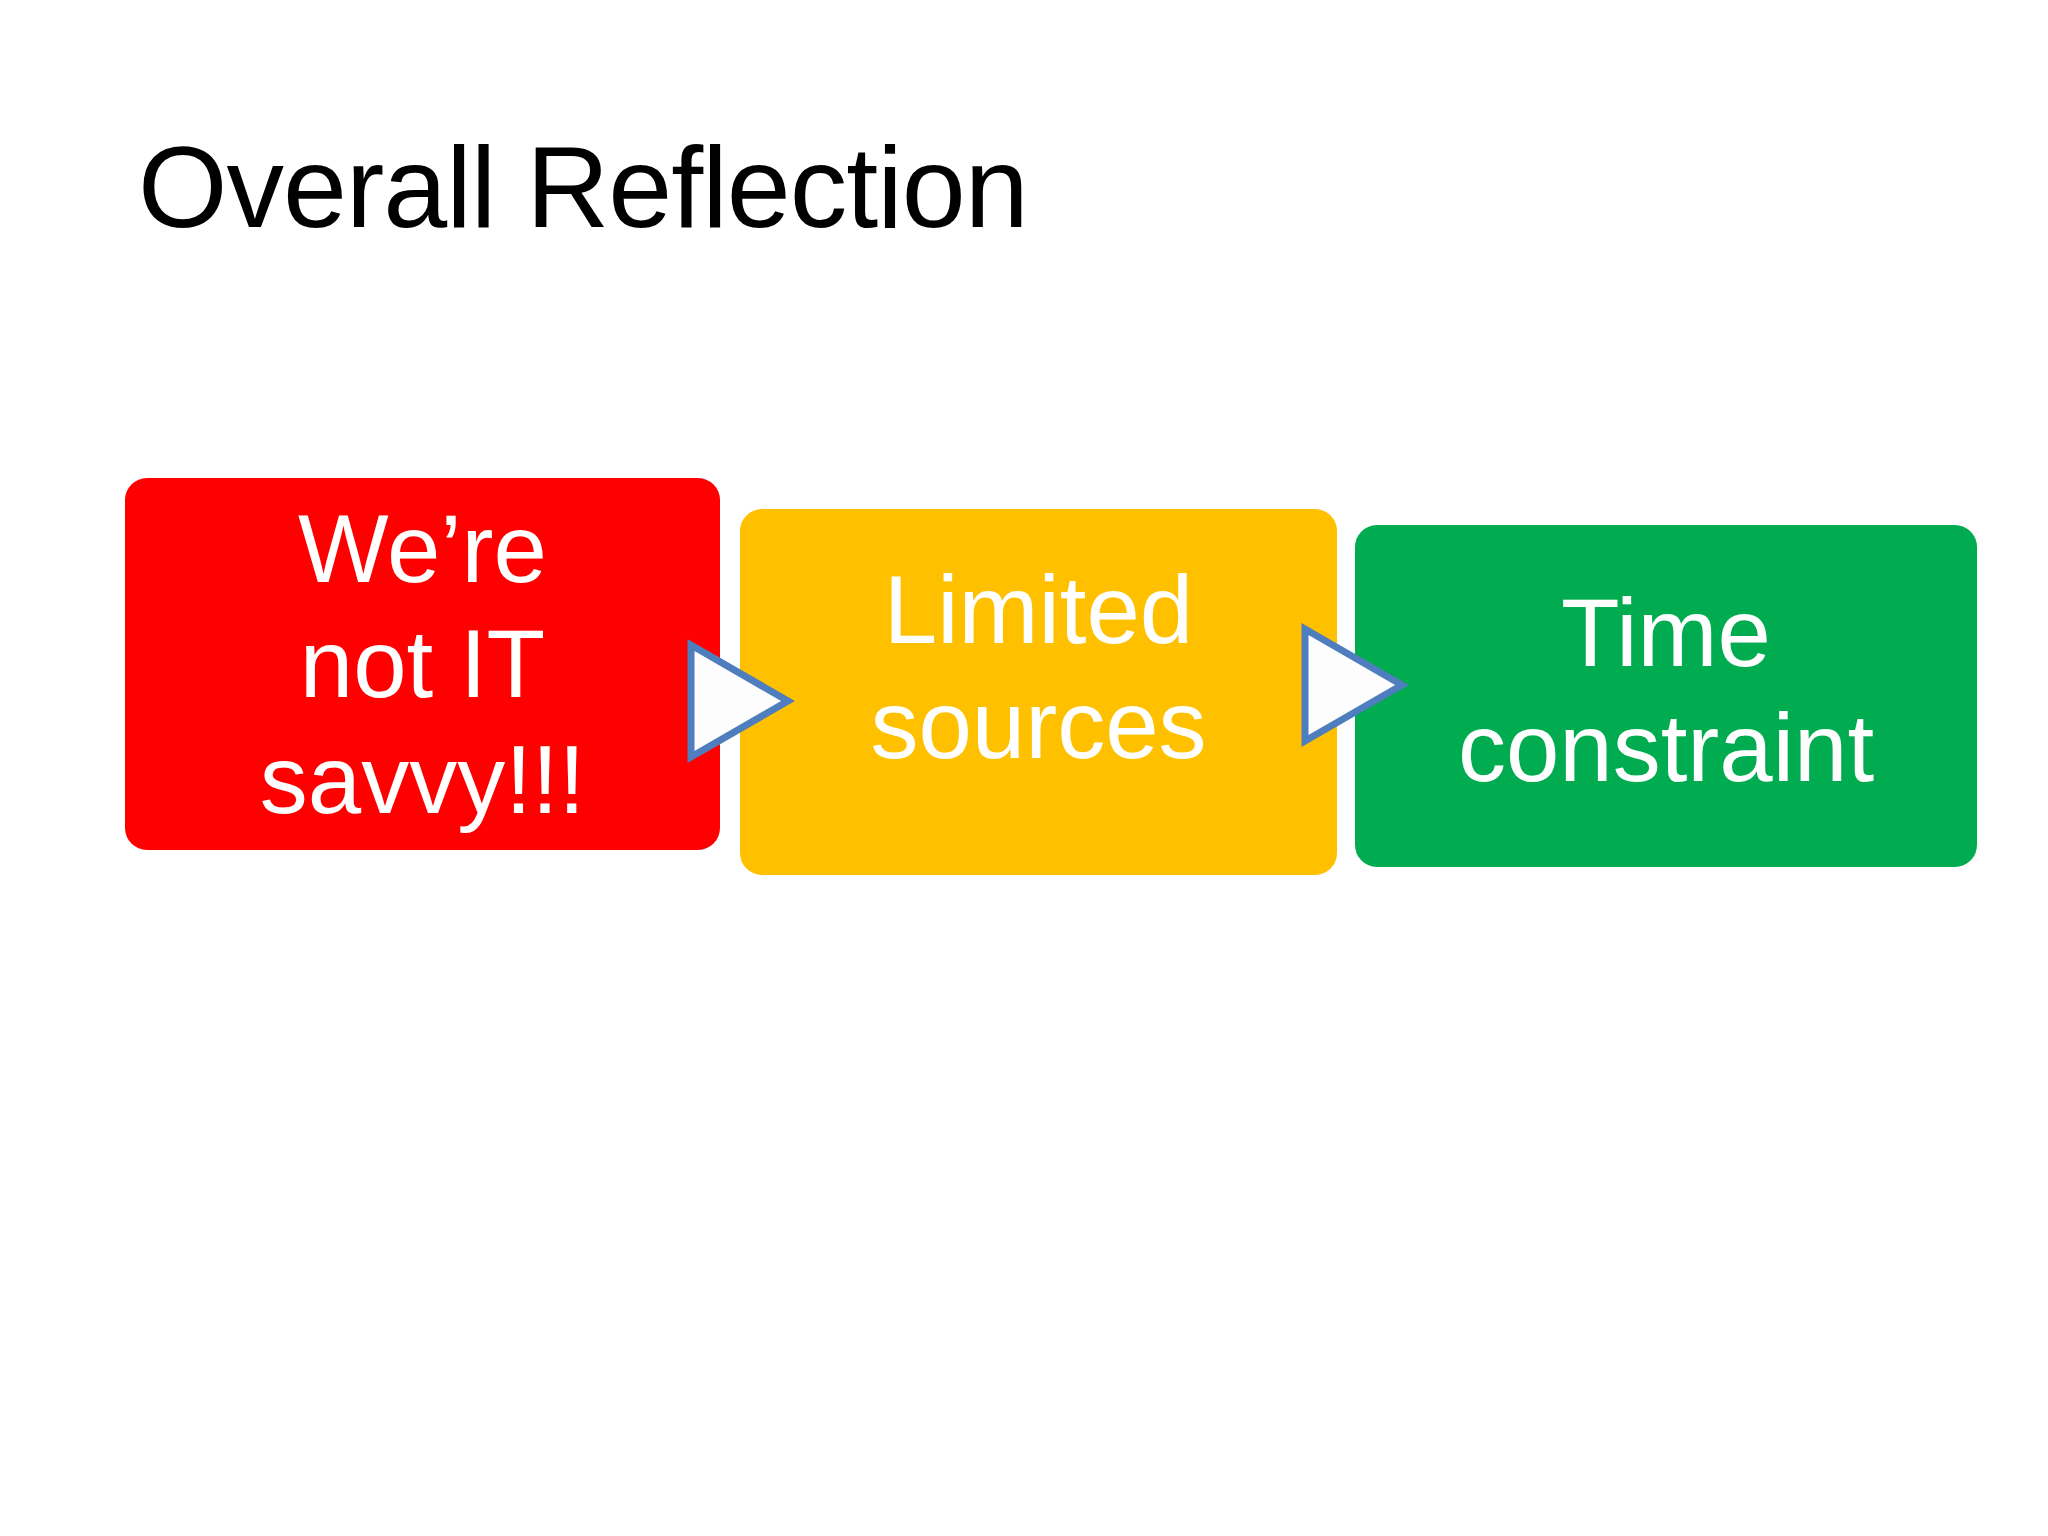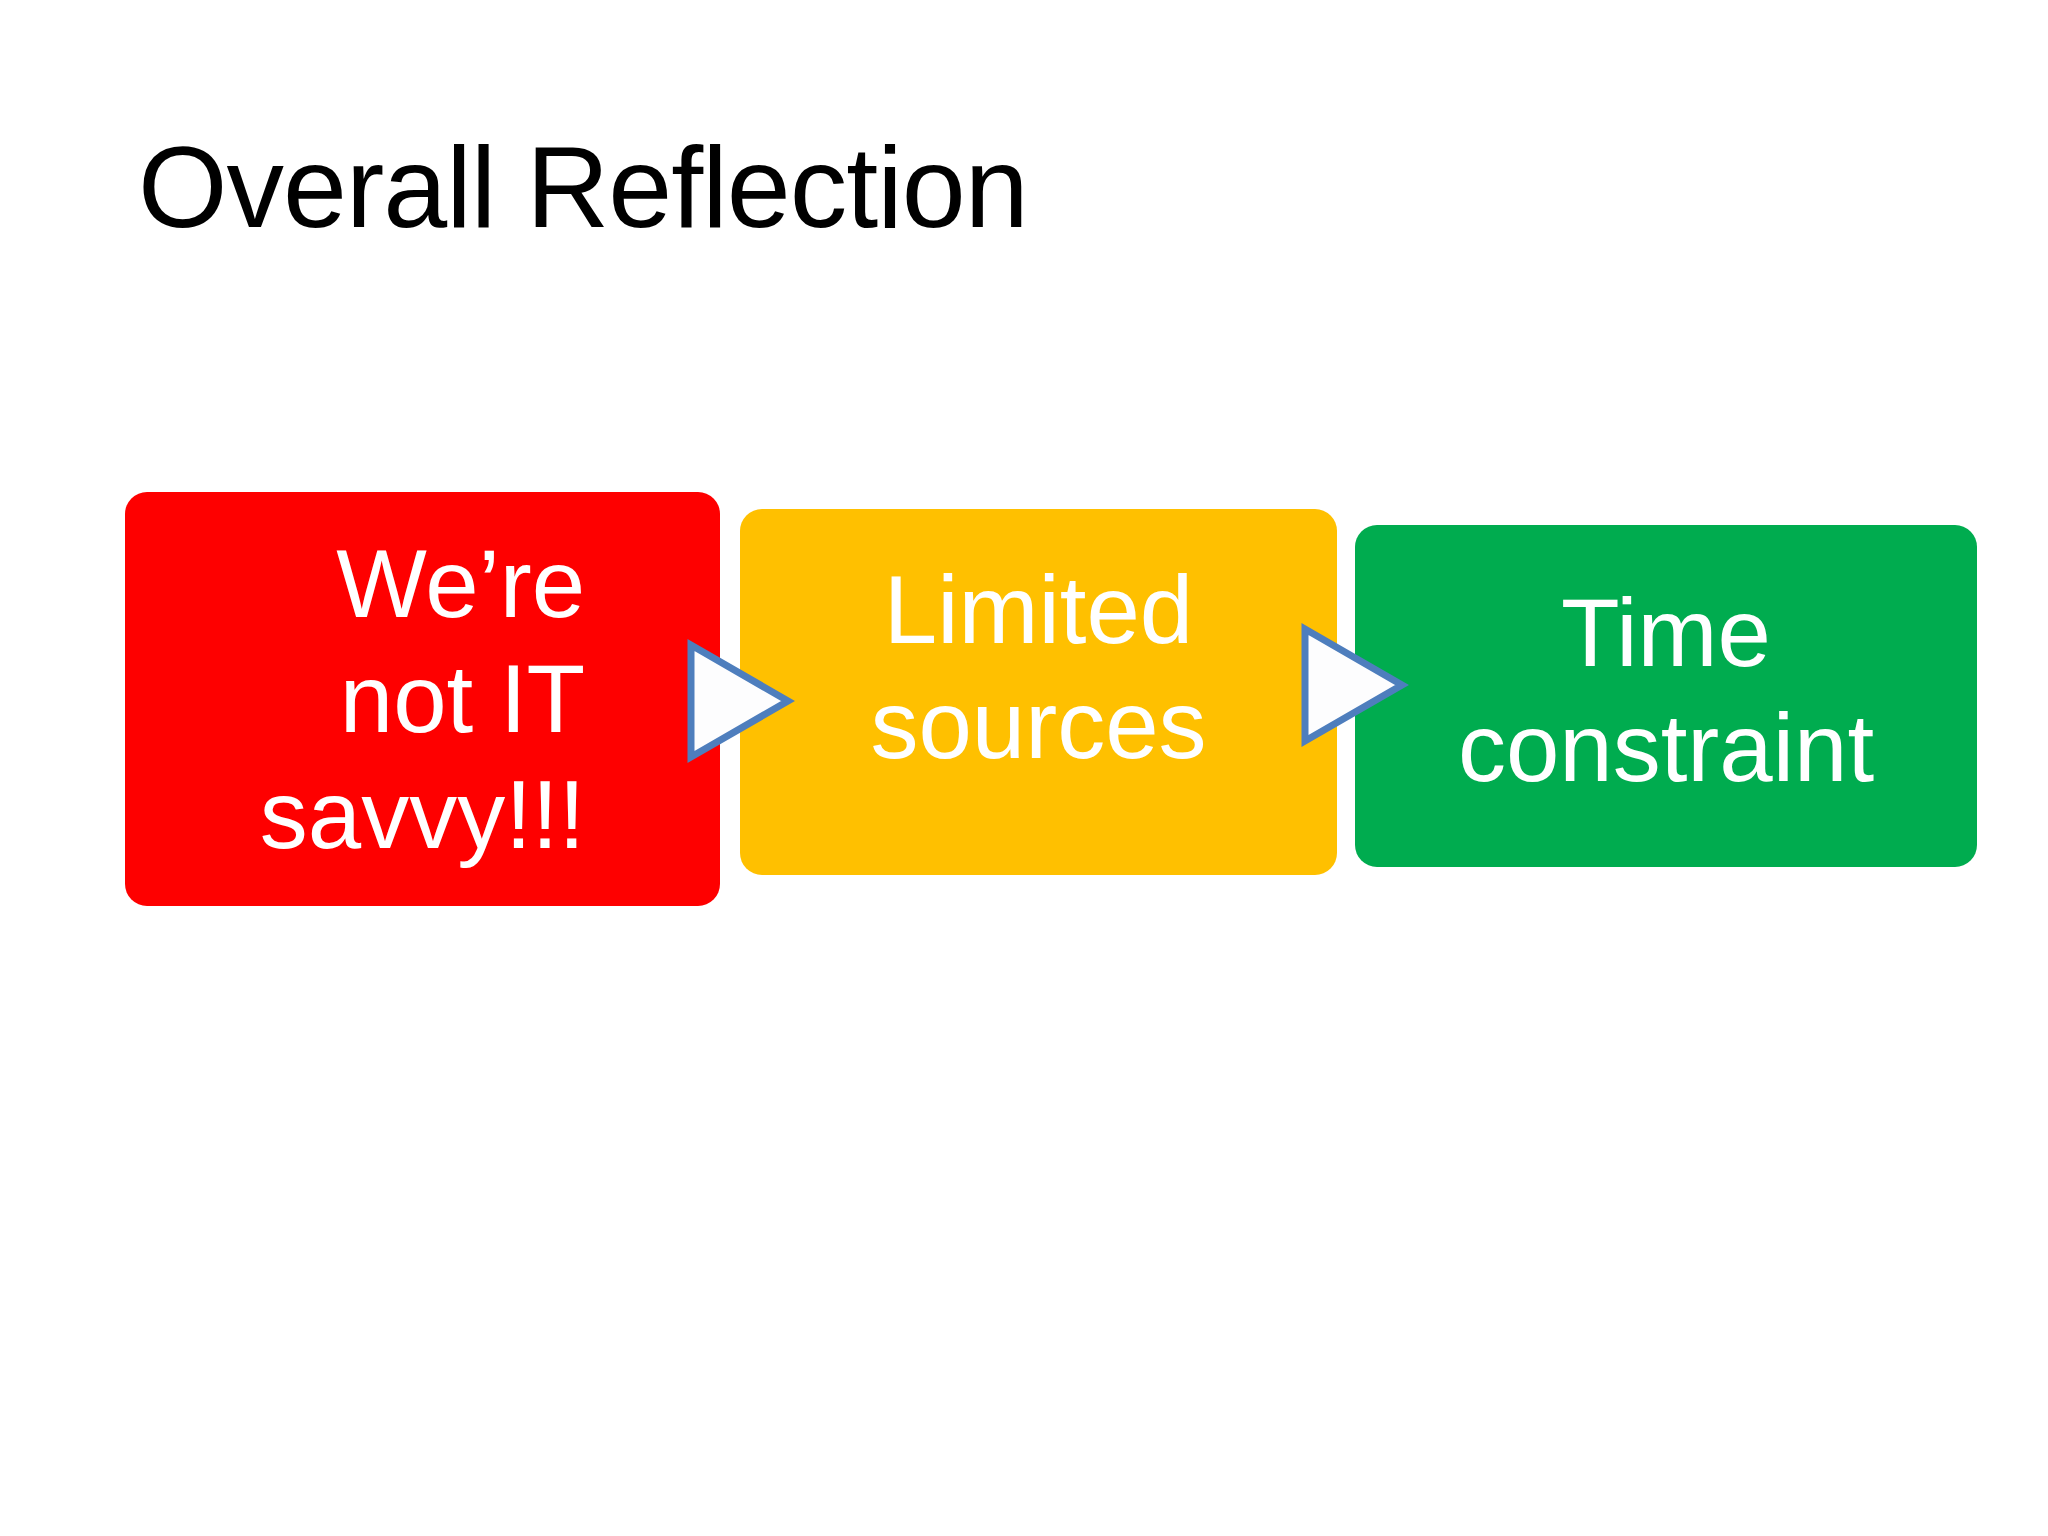--- a/index.html
+++ b/index.html
@@ -31,21 +31,21 @@
     display:flex;
     align-items:center;
     justify-content:center;
     text-align:center;
     color:#ffffff;
     font-size:96px;
     line-height:1.2;
     white-space:pre-line;
     box-sizing:border-box;
   }
-  .flow-box--red   {left:125px; top:492px; width:595px; height:414px;text-align:right;}
+  .flow-box--red   {left:125px; top:478px; width:595px; height:372px;}
   .flow-box--yellow{left:740px; top:509px; width:597px; height:366px; padding-bottom:50px;}
   .flow-box--green {left:1355px;top:525px; width:622px; height:342px; padding-bottom:12px;}
   .connector-arrow{
     position:absolute;
     overflow:visible;
   }
   .connector-arrow--1{left:686px; top:639px;}
   .connector-arrow--2{left:1300px;top:623px;}
 </style>
 </head>

